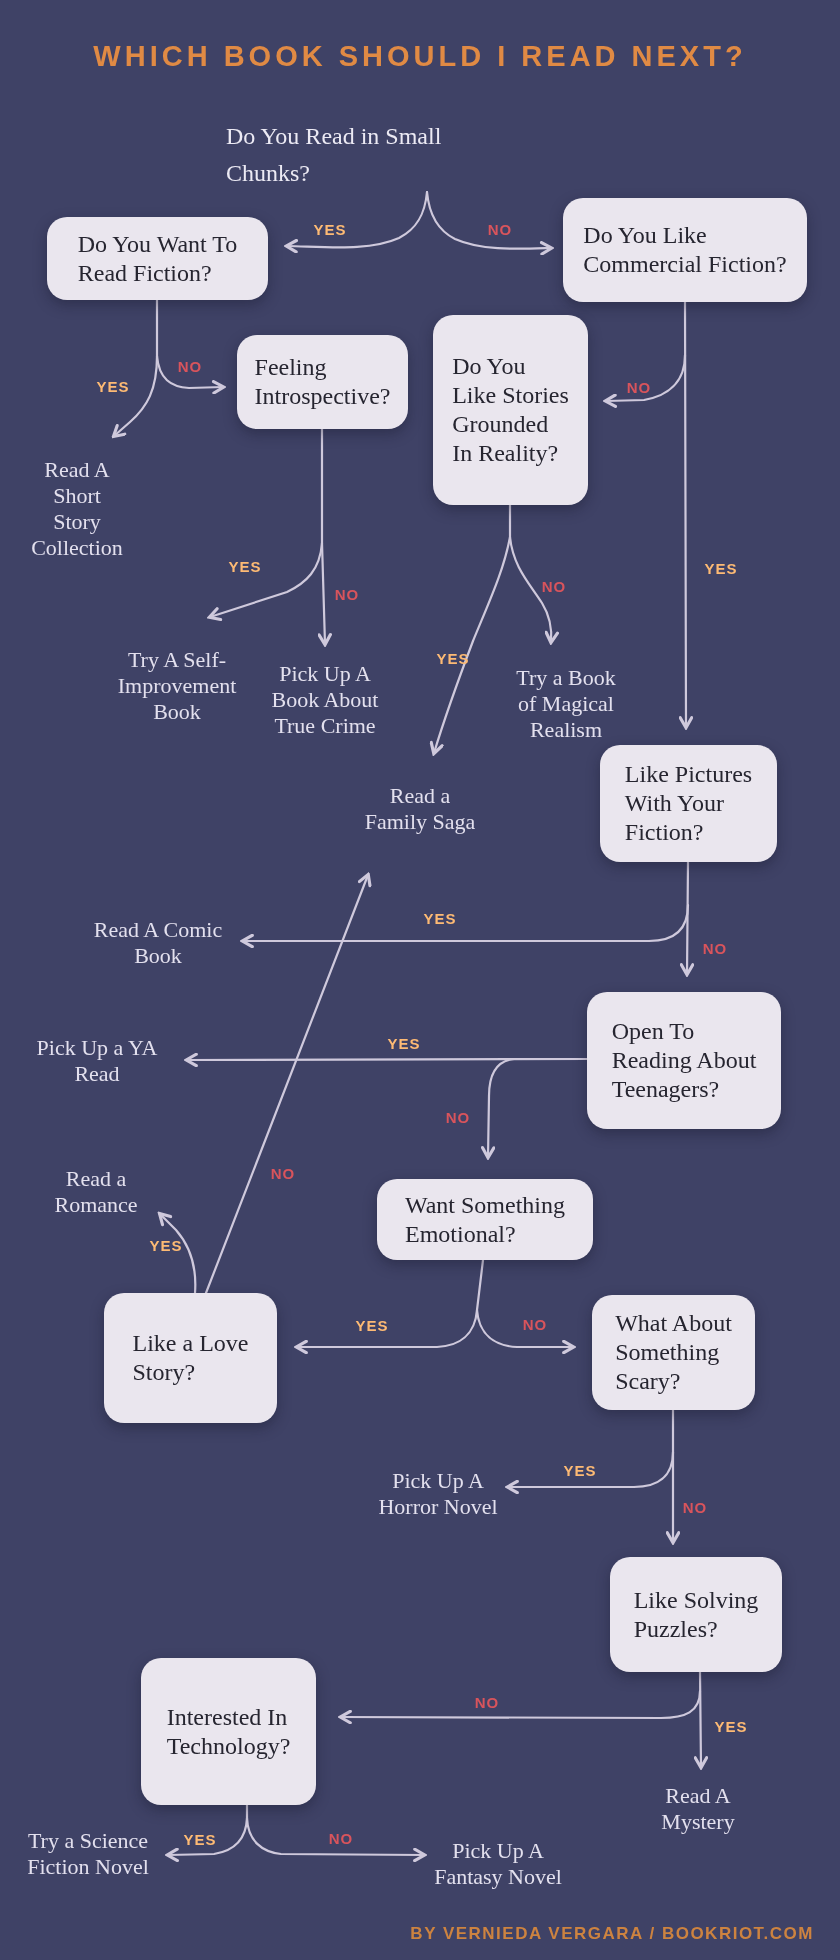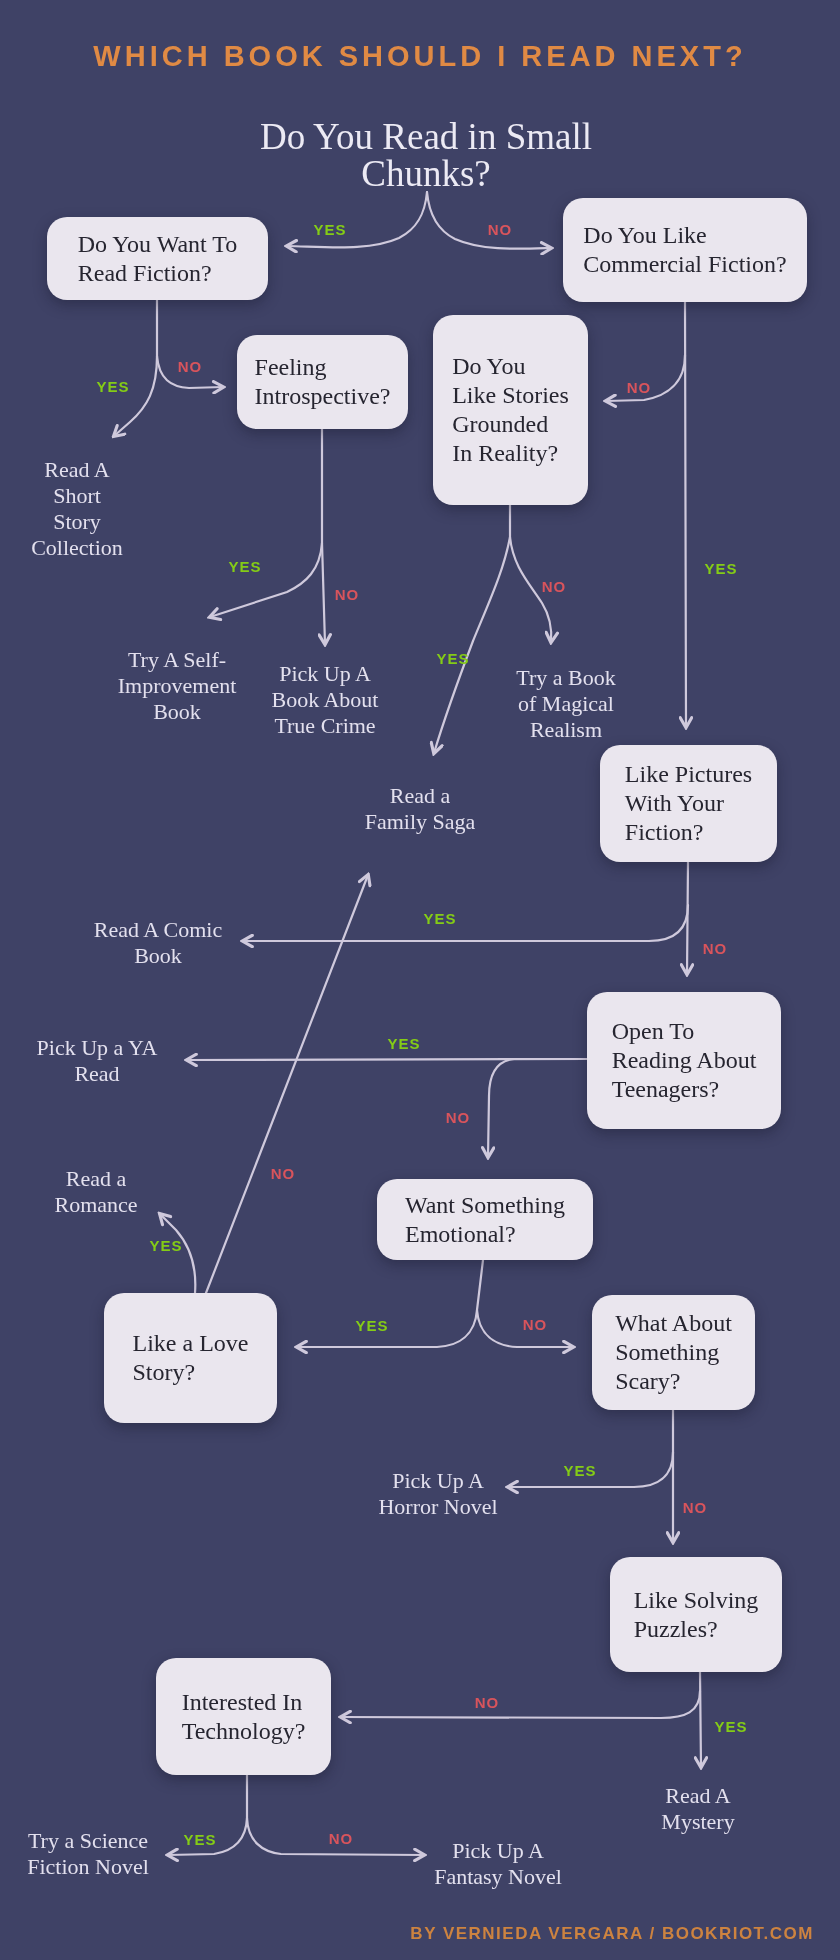--- a/index.html
+++ b/index.html
@@ -9,38 +9,38 @@
   }
   .wires{position:absolute;left:0;top:0;width:840px;height:1960px;pointer-events:none;}
   .wires path{fill:none;stroke:#cfc9dc;stroke-width:2.2;stroke-linecap:round;}
   .title{
     position:absolute;left:0;top:40px;width:840px;margin:0;text-align:center;
     font-family:"Liberation Sans",sans-serif;font-weight:bold;font-size:29px;
     letter-spacing:4px;color:#e08a44;
   }
   .root-q{
     position:absolute;left:426px;top:118px;width:400px;transform:translateX(-50%);
-    text-align:center;color:#eceaf4;font-size:37px;line-height:37px;white-space:pre-line;
+    text-align:left;color:#eceaf4;font-size:24px;line-height:37px;white-space:pre-line;
   }
   .qbox{
     position:absolute;background:#eae6ee;border-radius:20px;color:#262530;
     display:flex;align-items:center;justify-content:center;text-align:left;
     font-size:24px;line-height:29px;white-space:pre-line;
     box-shadow:0 5px 14px rgba(18,16,34,.35);
   }
   .result{
     position:absolute;transform:translateX(-50%);text-align:center;
     color:#e3e0ee;font-size:22px;line-height:26px;white-space:pre-line;
   }
   .lbl{
     position:absolute;transform:translate(-50%,-50%);
     font-family:"Liberation Sans",sans-serif;font-weight:bold;font-size:15px;
     letter-spacing:1px;
   }
-  .lbl.yes{color:#84cc16;}
+  .lbl.yes{color:#fdba74;}
   .lbl.no{color:#d9545c;}
   .credit{
     position:absolute;top:1924px;right:26px;
     font-family:"Liberation Sans",sans-serif;font-weight:bold;font-size:17px;
     letter-spacing:1.5px;color:#cd8340;
   }
 </style>
 </head>
 <body>
 
@@ -106,21 +106,21 @@
 Teenagers?</div>
   <div class="qbox" style="left:377px;top:1179px;width:216px;height:81px">Want Something
 Emotional?</div>
   <div class="qbox" style="left:104px;top:1293px;width:173px;height:130px">Like a Love
 Story?</div>
   <div class="qbox" style="left:592px;top:1295px;width:163px;height:115px">What About
 Something
 Scary?</div>
   <div class="qbox" style="left:610px;top:1557px;width:172px;height:115px">Like Solving
 Puzzles?</div>
-  <div class="qbox" style="left:156px;top:1658px;width:175px;height:117px">Interested In
+  <div class="qbox" style="left:141px;top:1658px;width:175px;height:147px">Interested In
 Technology?</div>
 
   <div class="result" style="left:77px;top:457px">Read A
 Short
 Story
 Collection</div>
   <div class="result" style="left:177px;top:647px">Try A Self-
 Improvement
 Book</div>
   <div class="result" style="left:325px;top:661px">Pick Up A

